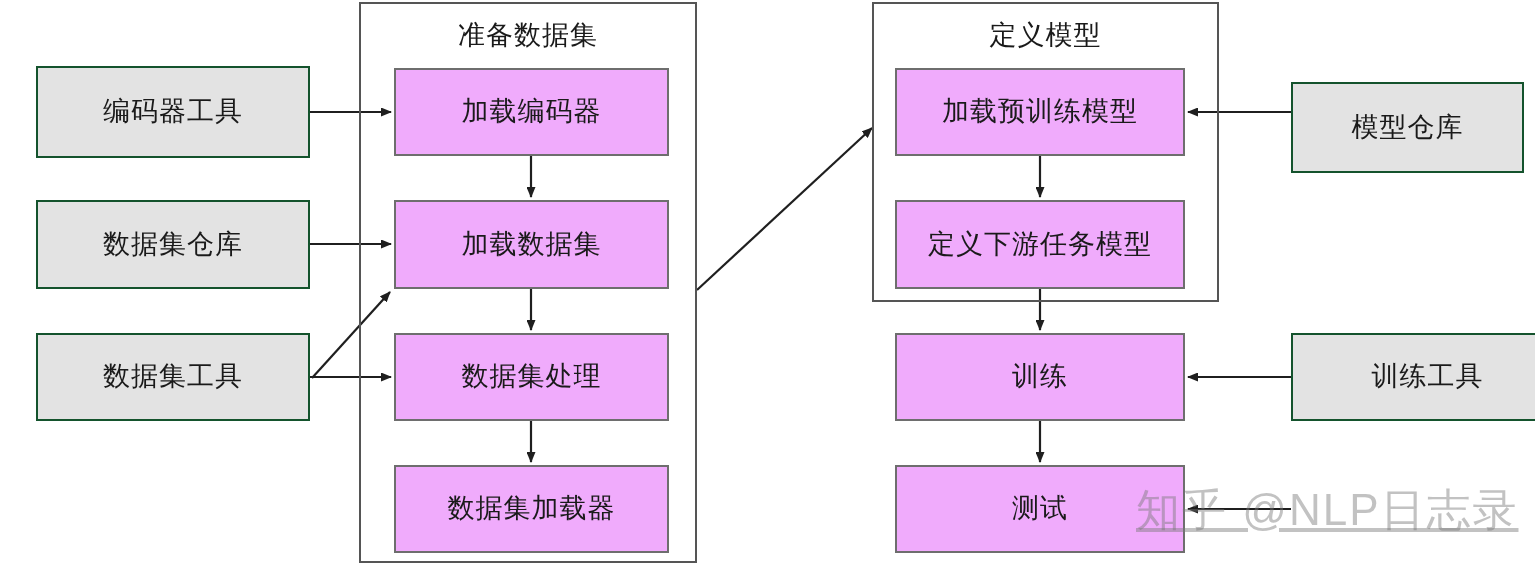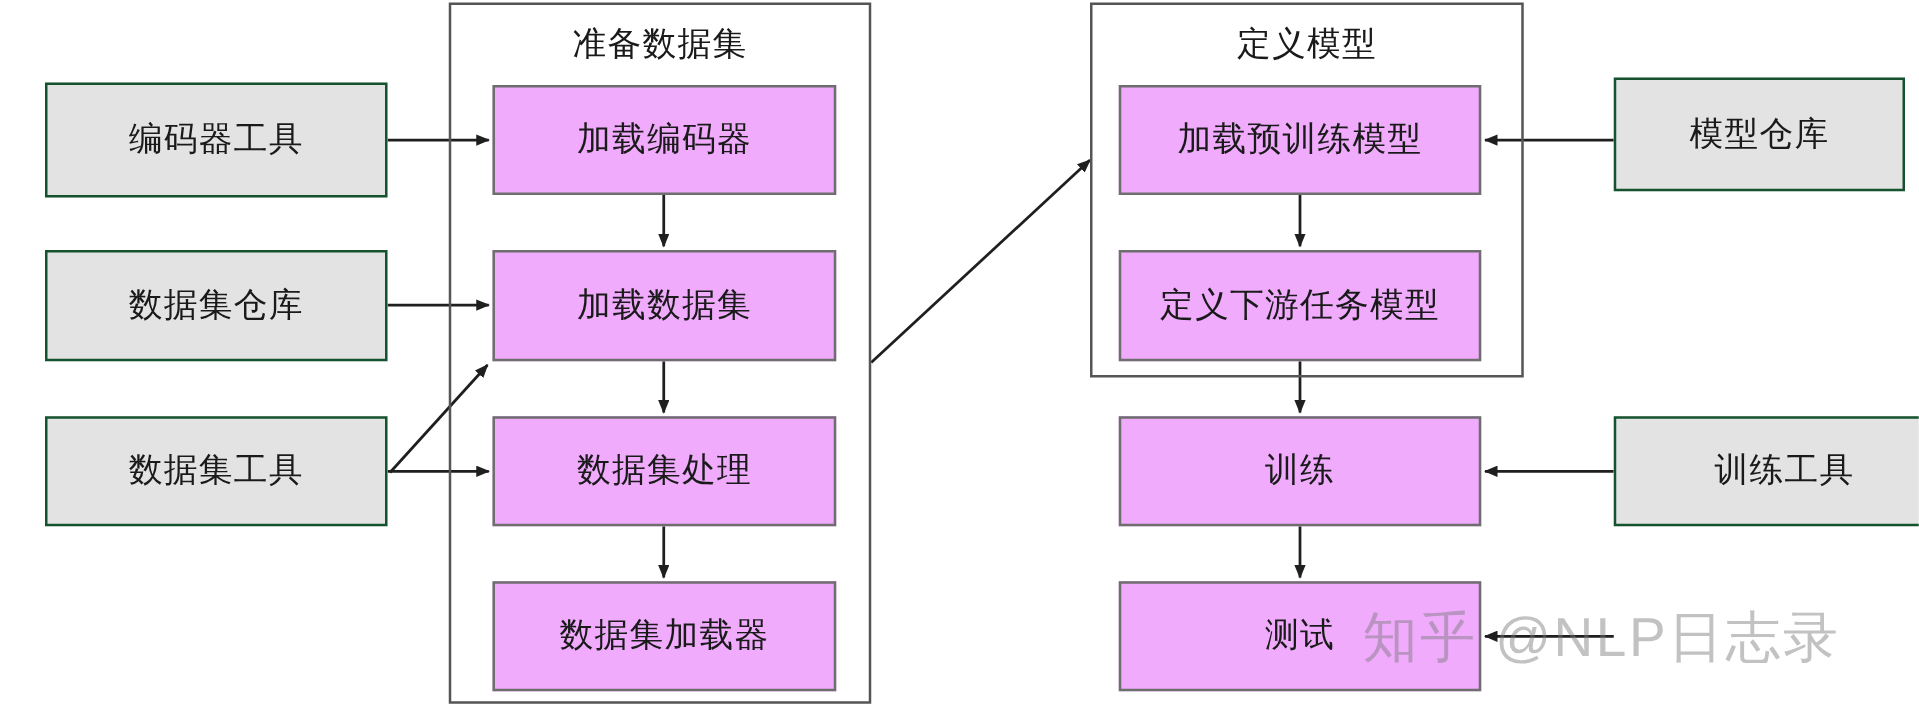--- a/index.html
+++ b/index.html
@@ -115,29 +115,29 @@
   <div class="group" style="left:325px; top:2px; width:338px; height:561px;"></div>
   <div class="group-title" style="left:325px; top:17px; width:338px;">准备数据集</div>
 
   <div class="group" style="left:838px; top:2px; width:347px; height:300px;"></div>
   <div class="group-title" style="left:838px; top:17px; width:347px;">定义模型</div>
 
   <div class="box box-gray" style="left:2px; top:66px; width:274px; height:92px;">编码器工具</div>
   <div class="box box-gray" style="left:2px; top:200px; width:274px; height:89px;">数据集仓库</div>
   <div class="box box-gray" style="left:2px; top:333px; width:274px; height:88px;">数据集工具</div>
 
-  <div class="box box-gray" style="left:1257px; top:62px; width:233px; height:91px;">模型仓库</div>
+  <div class="box box-gray" style="left:1257px; top:82px; width:233px; height:91px;">模型仓库</div>
   <div class="box box-gray" style="left:1257px; top:333px; width:273px; height:88px;">训练工具</div>
 
   <div class="box box-plain" style="left:360px; top:68px; width:275px; height:88px;">加载编码器</div>
   <div class="box box-plain" style="left:360px; top:200px; width:275px; height:89px;">加载数据集</div>
   <div class="box box-plain" style="left:360px; top:333px; width:275px; height:88px;">数据集处理</div>
   <div class="box box-plain" style="left:360px; top:465px; width:275px; height:88px;">数据集加载器</div>
 
   <div class="box box-plain" style="left:861px; top:68px; width:290px; height:88px;">加载预训练模型</div>
   <div class="box box-plain" style="left:861px; top:200px; width:290px; height:89px;">定义下游任务模型</div>
 
   <div class="box box-plain" style="left:861px; top:333px; width:290px; height:88px;">训练</div>
   <div class="box box-plain" style="left:861px; top:465px; width:290px; height:88px;">测试</div>
 
-  <div class="watermark" style="left:1056px; top:481px;">知乎 @NLP日志录</div>
+  <div class="watermark" style="left:1102px; top:481px;text-decoration:underline;">知乎 @NLP日志录</div>
 
 </div>
 
 </body></html>

